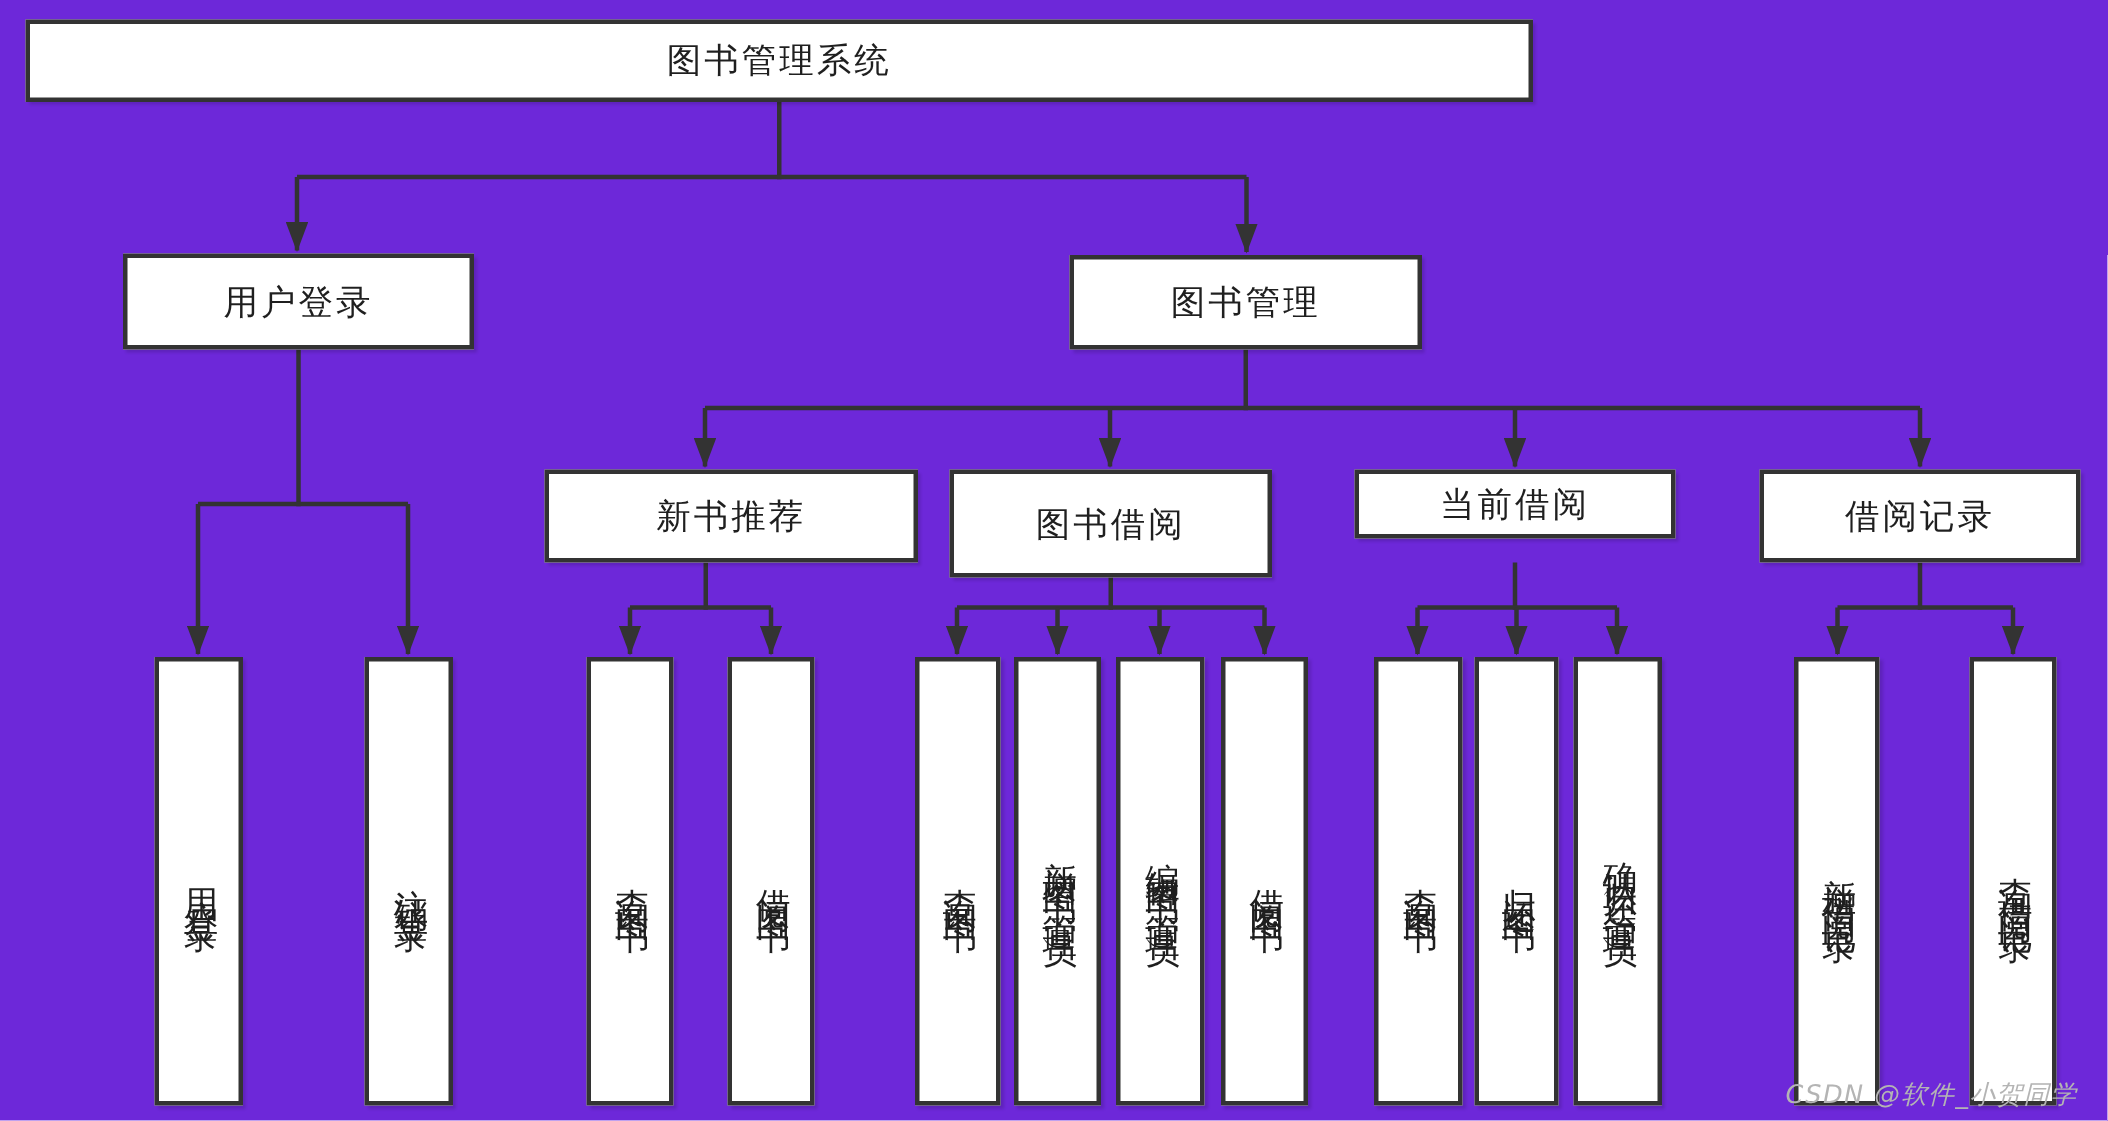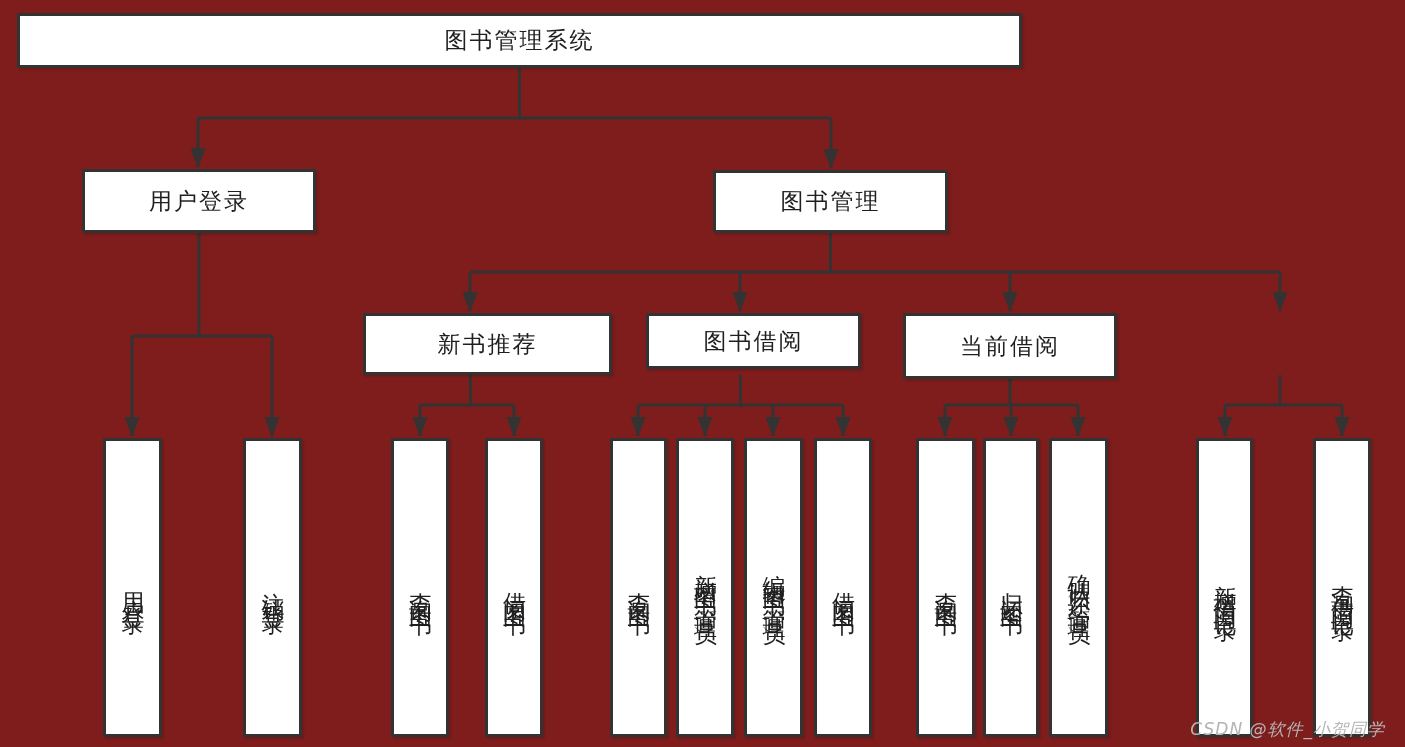--- a/index.html
+++ b/index.html
@@ -1,20 +1,20 @@
 <!DOCTYPE html>
 <html><head>
 <meta charset="utf-8">
 <title>Diagram</title>
 <style>
   html,body{margin:0;padding:0;background:#ffffff;}
   .canvas{
     position:relative;
     width:1405px;height:747px;
-    background:#7f1d1d;
+    background:#6d28d9;
     font-family:"DejaVu Sans","Liberation Sans",sans-serif;
     overflow:hidden;
   }
   .connectors{position:absolute;left:0;top:0;width:1405px;height:747px;}
   .node{
     position:absolute;
     background:#ffffff;
     border:3px solid #333333;
     box-sizing:border-box;
     display:flex;align-items:center;justify-content:center;
@@ -96,25 +96,28 @@
   <div class="node" style="left:82px;top:169px;width:234px;height:64px;">
     <span class="hlabel">用户登录</span>
   </div>
   <div class="node" style="left:713px;top:170px;width:235px;height:63px;text-align:right;">
     <span class="hlabel">图书管理</span>
   </div>
 
   <div class="node" style="left:363px;top:313px;width:249px;height:62px;">
     <span class="hlabel">新书推荐</span>
   </div>
-  <div class="node" style="left:633px;top:313px;width:215px;height:56px;margin-left:13px;">
+  <div class="node" style="left:633px;top:313px;width:215px;height:72px;">
     <span class="hlabel">图书借阅</span>
   </div>
-  <div class="node" style="left:903px;top:313px;width:214px;height:66px;text-align:right;">
+  <div class="node" style="left:903px;top:313px;width:214px;height:46px;text-align:right;">
     <span class="hlabel">当前借阅</span>
+  </div>
+  <div class="node" style="left:1173px;top:313px;width:214px;height:62px;">
+    <span class="hlabel">借阅记录</span>
   </div>
 
   <div class="node" style="left:103px;top:438px;width:59px;height:299px;">
     <span class="vlabel">用户登录</span>
   </div>
   <div class="node" style="left:243px;top:438px;width:59px;height:299px;">
     <span class="vlabel">注销登录</span>
   </div>
   <div class="node" style="left:391px;top:438px;width:58px;height:299px;">
     <span class="vlabel">查询图书</span>

